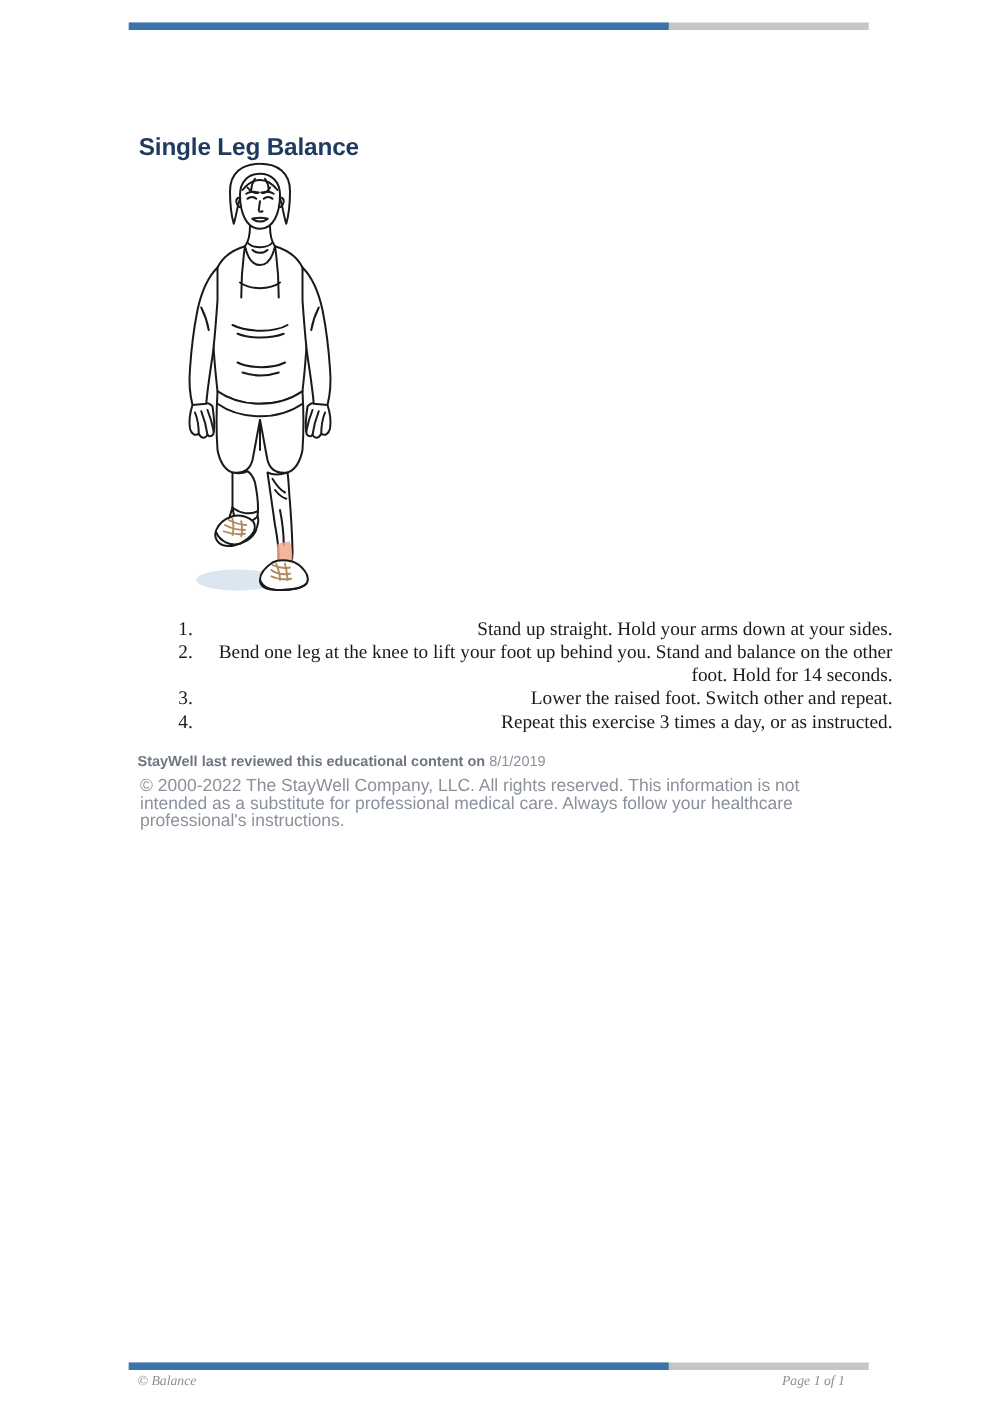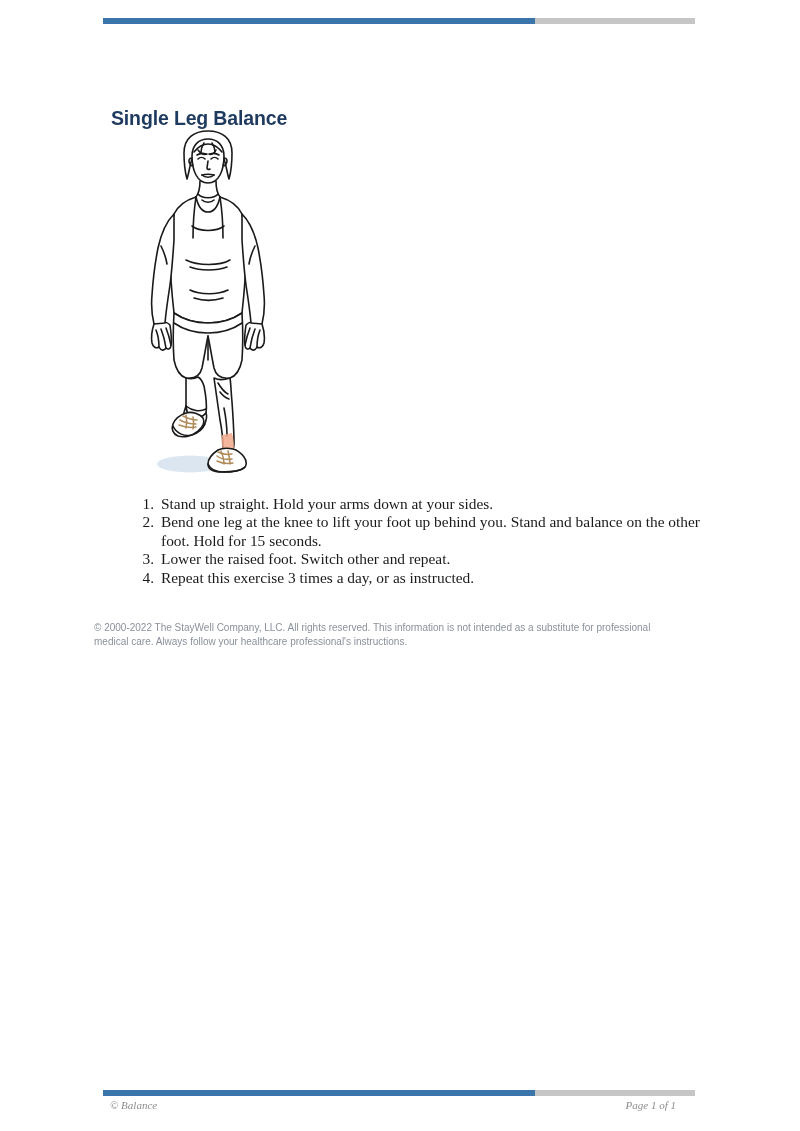--- a/index.html
+++ b/index.html
@@ -70,20 +70,21 @@
     margin: 0;
     padding: 0 0 0 25px;
     font-family: "Liberation Serif", serif;
     font-size: 15.4px;
     line-height: 18.4px;
     color: #1a1a1a;
   }
   .steps li {
     padding-left: 3px;
     margin: 0;
+    text-align: right;
   }
 
   
   .review-line {
     position: absolute;
     left: 110px;
     top: 603px;
     width: 585px;
     font-size: 11.6px;
     color: #7d848f;
@@ -94,24 +95,24 @@
     color: #6f7782;
   }
   .review-line .review-date {
     font-weight: normal;
     color: #8a919b;
   }
 
   
   .copyright {
     position: absolute;
-    left: 94px;
+    left: 112px;
     top: 621px;
     width: 566px;
-    font-size: 10px;
+    font-size: 14px;
     line-height: 14.2px;
     color: #8a919b;
   }
 
   
   .footer-text {
     position: absolute;
     top: 1099px;
     font-family: "Liberation Serif", serif;
     font-style: italic;
@@ -306,25 +307,26 @@
           <path d="M58 285 C59 290 59 294 58 298"></path>
           <path d="M65 287 C66 292 66 295 65 299"></path>
         </g>
 
       </g>
     </svg>
   </div>
 
   <ol class="steps">
     <li>Stand up straight. Hold your arms down at your sides.</li>
-    <li>Bend one leg at the knee to lift your foot up behind you. Stand and balance on the other foot. Hold for 15 seconds.</li>
+    <li>Bend one leg at the knee to lift your foot up behind you. Stand and balance on the other foot. Hold for 14 seconds.</li>
     <li>Lower the raised foot. Switch other and repeat.</li>
     <li>Repeat this exercise 3 times a day, or as instructed.</li>
   </ol>
 
+  <div class="review-line"><span class="review-label">StayWell last reviewed this educational content on</span><span class="review-date"> 8/1/2019</span></div>
 
   <div class="copyright">© 2000-2022 The StayWell Company, LLC. All rights reserved. This information is not intended as a substitute for professional medical care. Always follow your healthcare professional's instructions.</div>
 
   <div class="rule rule-footer">
     <div class="rule-fill" style="width:73%"></div>
   </div>
 
   <div class="footer-text footer-left">© Balance</div>
   <div class="footer-text footer-right">Page 1 of 1</div>
 

